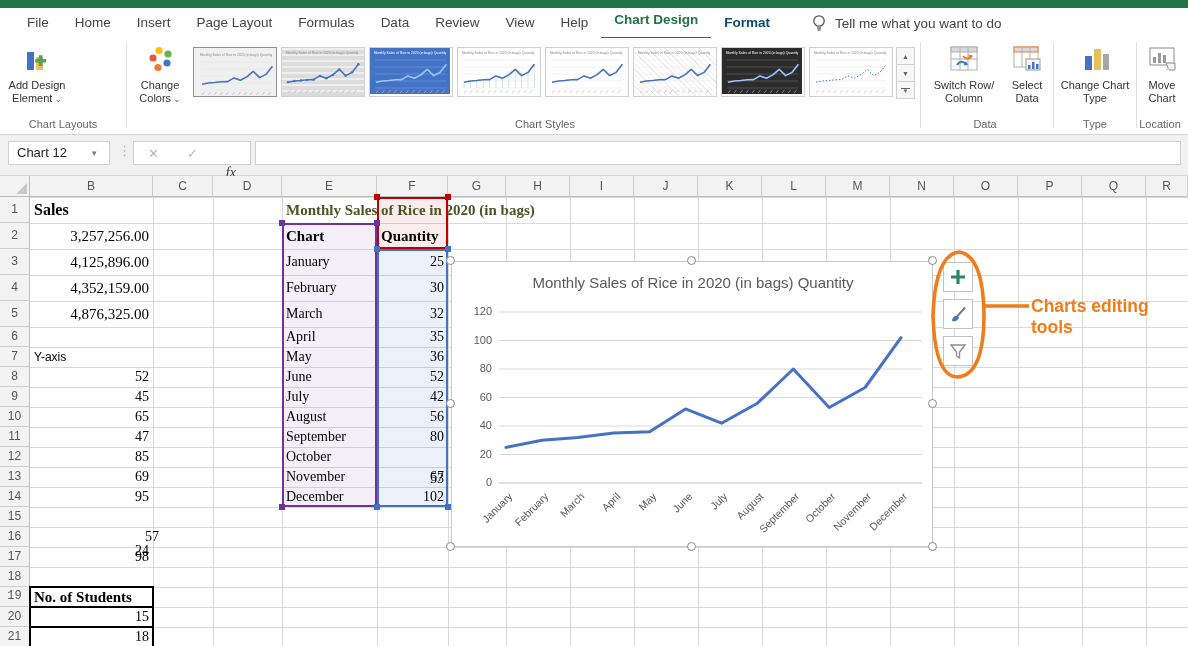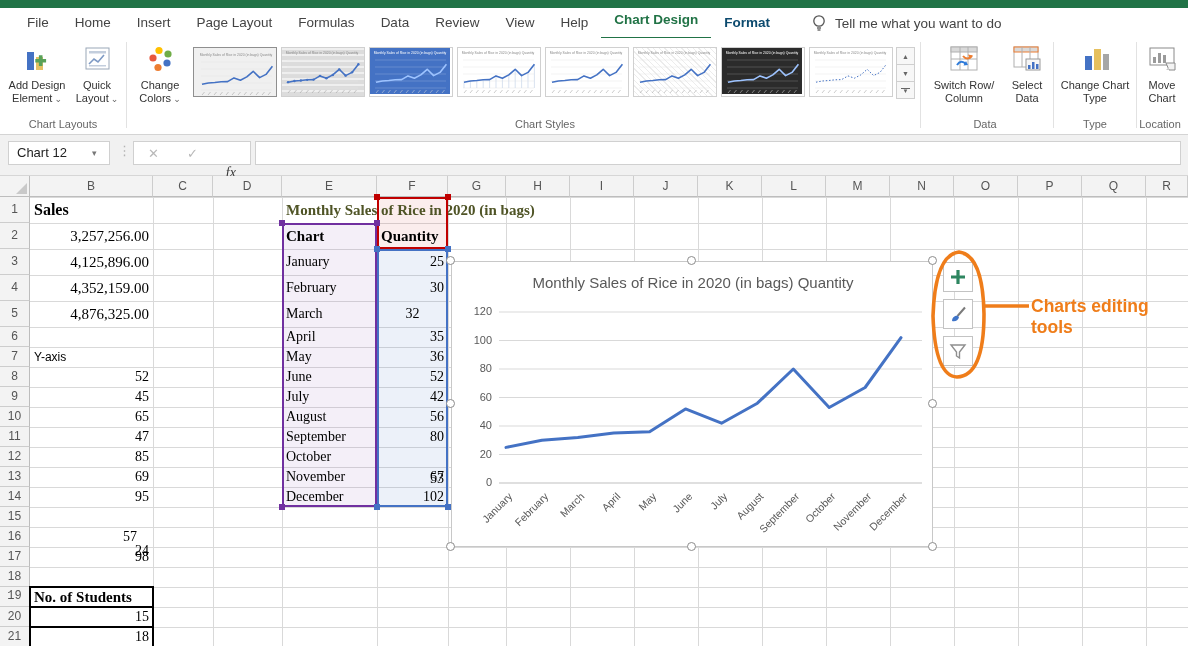--- a/index.html
+++ b/index.html
@@ -99,31 +99,20 @@
 
     <div class="bigbtn" style="left:6px;width:62px">
       <span class="ic">
         <svg width="30" height="30">
             <rect x="5" y="8" width="7" height="18" fill="#4472c4"></rect>
             <rect x="14" y="13" width="7" height="13" fill="#e3c064"></rect>
             <path d="M21 17h4v4h4v4h-4v4h-4v-4h-4v-4h4z" fill="#58a159" transform="translate(-2,-4) scale(0.9)"></path>
           </svg>
       </span>
       <span class="lbl caret">Add Design Element</span>
-    </div>
-    <div class="bigbtn" style="left:72px;width:50px">
-      <span class="ic">
-        <svg width="30" height="30">
-            <rect x="4" y="4" width="23" height="21" fill="#fff" stroke="#9aa7b8"></rect>
-            <rect x="7" y="7" width="17" height="2.5" fill="#c3cedd"></rect>
-            <path d="M7 20 l5 -5 4 3 6 -7" stroke="#7d99c4" fill="none" stroke-width="1.6"></path>
-            <rect x="7" y="21" width="17" height="1.5" fill="#c3cedd"></rect>
-          </svg>
-      </span>
-      <span class="lbl caret">Quick Layout</span>
     </div>
     <div class="bigbtn" style="left:133px;width:54px">
       <span class="ic">
         <svg width="30" height="30">
             <circle cx="14" cy="6.5" r="3.6" fill="#ffc000"></circle>
             <circle cx="23" cy="10" r="3.6" fill="#70ad47"></circle>
             <circle cx="8" cy="14" r="3.6" fill="#e8583d"></circle>
             <circle cx="22" cy="19" r="3.6" fill="#4472c4"></circle>
             <circle cx="13" cy="23.5" r="3.6" fill="#ed7d31"></circle>
           </svg>
@@ -511,21 +500,21 @@
       <div class="cell right " style="left: 30px; top: 301px; height: 26px; line-height: 26px; width: 123px; font-size: 15px;">4,876,325.00</div>
       <div class="cell sans " style="left: 30px; top: 347px; height: 20px; line-height: 20px; width: 123px; font-size: 12px;">Y-axis</div>
       <div class="cell right " style="left: 30px; top: 367px; height: 20px; line-height: 20px; width: 123px; font-size: 14px;">52</div>
       <div class="cell right " style="left: 30px; top: 387px; height: 20px; line-height: 20px; width: 123px; font-size: 14px;">45</div>
       <div class="cell right " style="left: 30px; top: 407px; height: 20px; line-height: 20px; width: 123px; font-size: 14px;">65</div>
       <div class="cell right " style="left: 30px; top: 427px; height: 20px; line-height: 20px; width: 123px; font-size: 14px;">47</div>
       <div class="cell right " style="left: 30px; top: 447px; height: 20px; line-height: 20px; width: 123px; font-size: 14px;">85</div>
       <div class="cell right " style="left: 30px; top: 467px; height: 20px; line-height: 20px; width: 123px; font-size: 14px;">69</div>
       <div class="cell right " style="left: 30px; top: 487px; height: 20px; line-height: 20px; width: 123px; font-size: 14px;">95</div>
       <div class="cell right " style="left: 30px; top: 533px; height: 20px; line-height: 20px; width: 123px; font-size: 14px; margin-top: 8px;">24</div>
-      <div class="cell right " style="left: 18px; top: 527px; height: 20px; line-height: 20px; width: 123px; font-size: 14px;">57</div>
+      <div class="cell right " style="left: 40px; top: 527px; height: 20px; line-height: 20px; width: 123px; font-size: 14px;">57</div>
       <div class="cell right " style="left: 30px; top: 547px; height: 20px; line-height: 20px; width: 123px; font-size: 14px;">98</div>
       <div class="cell bold  blackbox" style="left: 30px; top: 587px; height: 20px; line-height: 20px; width: 123px; font-size: 15px;">No. of Students</div>
       <div class="cell right  blackbox" style="left: 30px; top: 607px; height: 20px; line-height: 20px; width: 123px; font-size: 14px;">15</div>
       <div class="cell right  blackbox" style="left: 30px; top: 627px; height: 20px; line-height: 20px; width: 123px; font-size: 14px;">18</div>
       <div class="cell bold olive  " style="left: 282px; top: 197px; height: 26px; line-height: 26px; font-size: 15px;">Monthly Sales of Rice in 2020 (in bags)</div>
       <div class="cell bold " style="left: 282px; top: 223px; height: 26px; line-height: 26px; width: 95px; font-size: 15px;">Chart</div>
       <div class="cell bold " style="left: 377px; top: 223px; height: 26px; line-height: 26px; width: 71px; font-size: 15px;">Quantity</div>
       <div class="cell " style="left: 282px; top: 249px; height: 26px; line-height: 26px; width: 95px; font-size: 14px;">January</div>
       <div class="cell " style="left: 282px; top: 275px; height: 26px; line-height: 26px; width: 95px; font-size: 14px;">February</div>
       <div class="cell " style="left: 282px; top: 301px; height: 26px; line-height: 26px; width: 95px; font-size: 14px;">March</div>
@@ -533,21 +522,21 @@
       <div class="cell " style="left: 282px; top: 347px; height: 20px; line-height: 20px; width: 95px; font-size: 14px;">May</div>
       <div class="cell " style="left: 282px; top: 367px; height: 20px; line-height: 20px; width: 95px; font-size: 14px;">June</div>
       <div class="cell " style="left: 282px; top: 387px; height: 20px; line-height: 20px; width: 95px; font-size: 14px;">July</div>
       <div class="cell " style="left: 282px; top: 407px; height: 20px; line-height: 20px; width: 95px; font-size: 14px;">August</div>
       <div class="cell " style="left: 282px; top: 427px; height: 20px; line-height: 20px; width: 95px; font-size: 14px;">September</div>
       <div class="cell " style="left: 282px; top: 447px; height: 20px; line-height: 20px; width: 95px; font-size: 14px;">October</div>
       <div class="cell " style="left: 282px; top: 467px; height: 20px; line-height: 20px; width: 95px; font-size: 14px;">November</div>
       <div class="cell " style="left: 282px; top: 487px; height: 20px; line-height: 20px; width: 95px; font-size: 14px;">December</div>
       <div class="cell right " style="left: 377px; top: 249px; height: 26px; line-height: 26px; width: 71px; font-size: 14px;">25</div>
       <div class="cell right " style="left: 377px; top: 275px; height: 26px; line-height: 26px; width: 71px; font-size: 14px;">30</div>
-      <div class="cell right " style="left: 377px; top: 301px; height: 26px; line-height: 26px; width: 71px; font-size: 14px; text-align: center;">32</div>
+      <div class="cell right " style="left: 377px; top: 301px; height: 26px; line-height: 26px; width: 71px; font-size: 14px;">32</div>
       <div class="cell right " style="left: 377px; top: 327px; height: 20px; line-height: 20px; width: 71px; font-size: 14px;">35</div>
       <div class="cell right " style="left: 377px; top: 347px; height: 20px; line-height: 20px; width: 71px; font-size: 14px;">36</div>
       <div class="cell right " style="left: 377px; top: 367px; height: 20px; line-height: 20px; width: 71px; font-size: 14px;">52</div>
       <div class="cell right " style="left: 377px; top: 387px; height: 20px; line-height: 20px; width: 71px; font-size: 14px;">42</div>
       <div class="cell right " style="left: 377px; top: 407px; height: 20px; line-height: 20px; width: 71px; font-size: 14px;">56</div>
       <div class="cell right " style="left: 377px; top: 427px; height: 20px; line-height: 20px; width: 71px; font-size: 14px;">80</div>
       <div class="cell right " style="left: 377px; top: 447px; height: 20px; line-height: 20px; width: 71px; font-size: 14px; margin-top: 22px;">53</div>
       <div class="cell right " style="left: 377px; top: 467px; height: 20px; line-height: 20px; width: 71px; font-size: 14px;">67</div>
       <div class="cell right " style="left: 377px; top: 487px; height: 20px; line-height: 20px; width: 71px; font-size: 14px;">102</div>
     </div>

